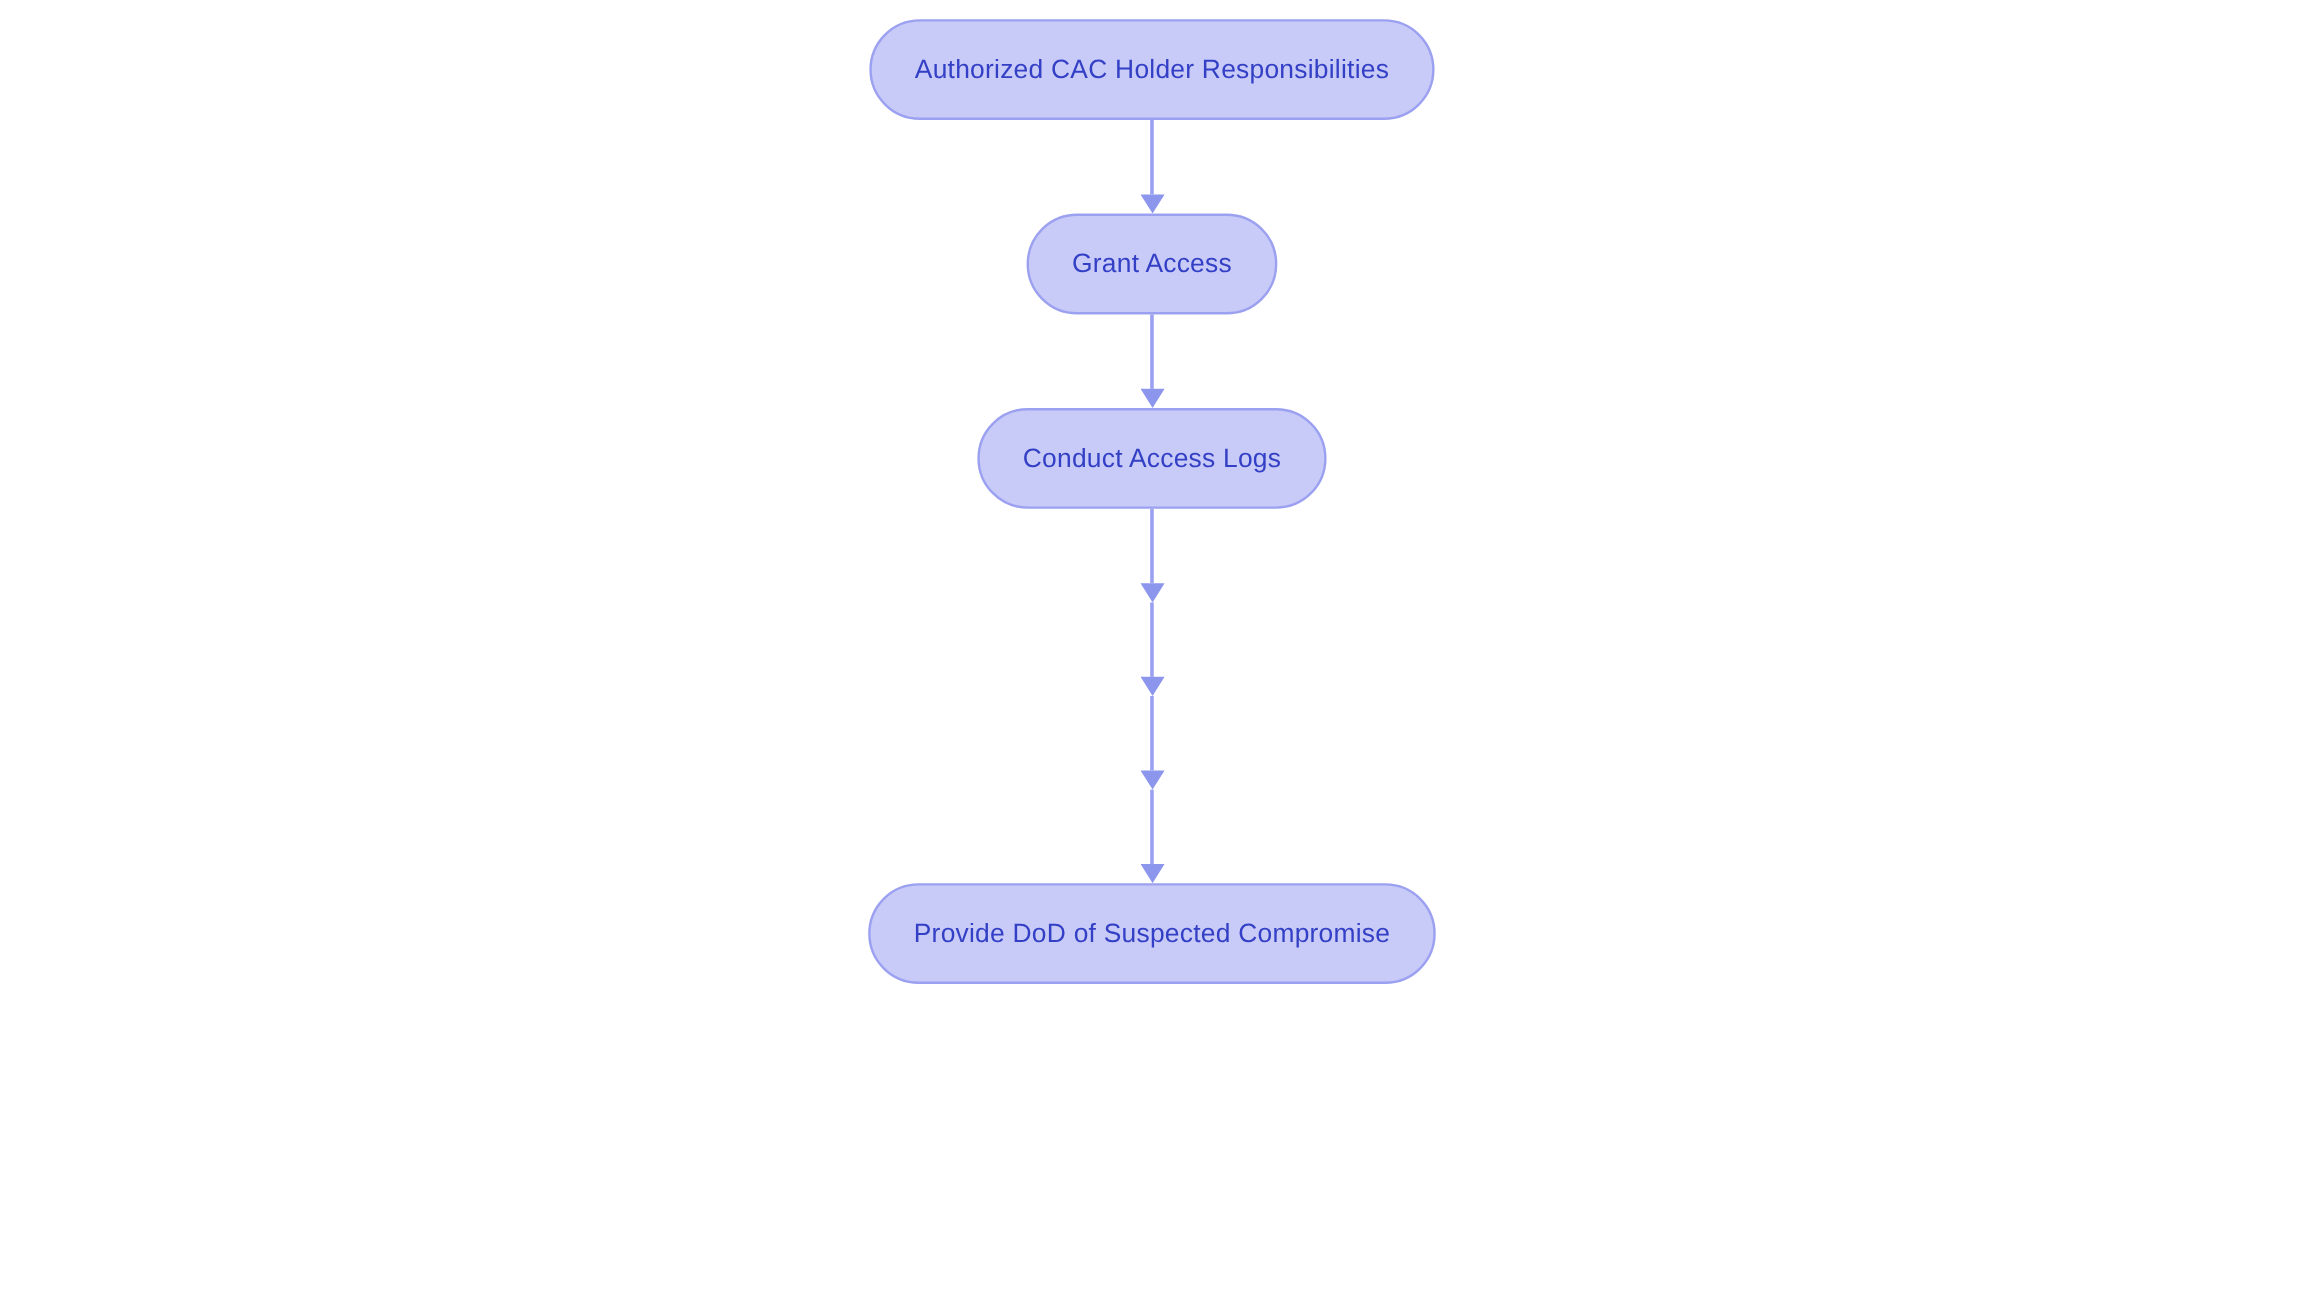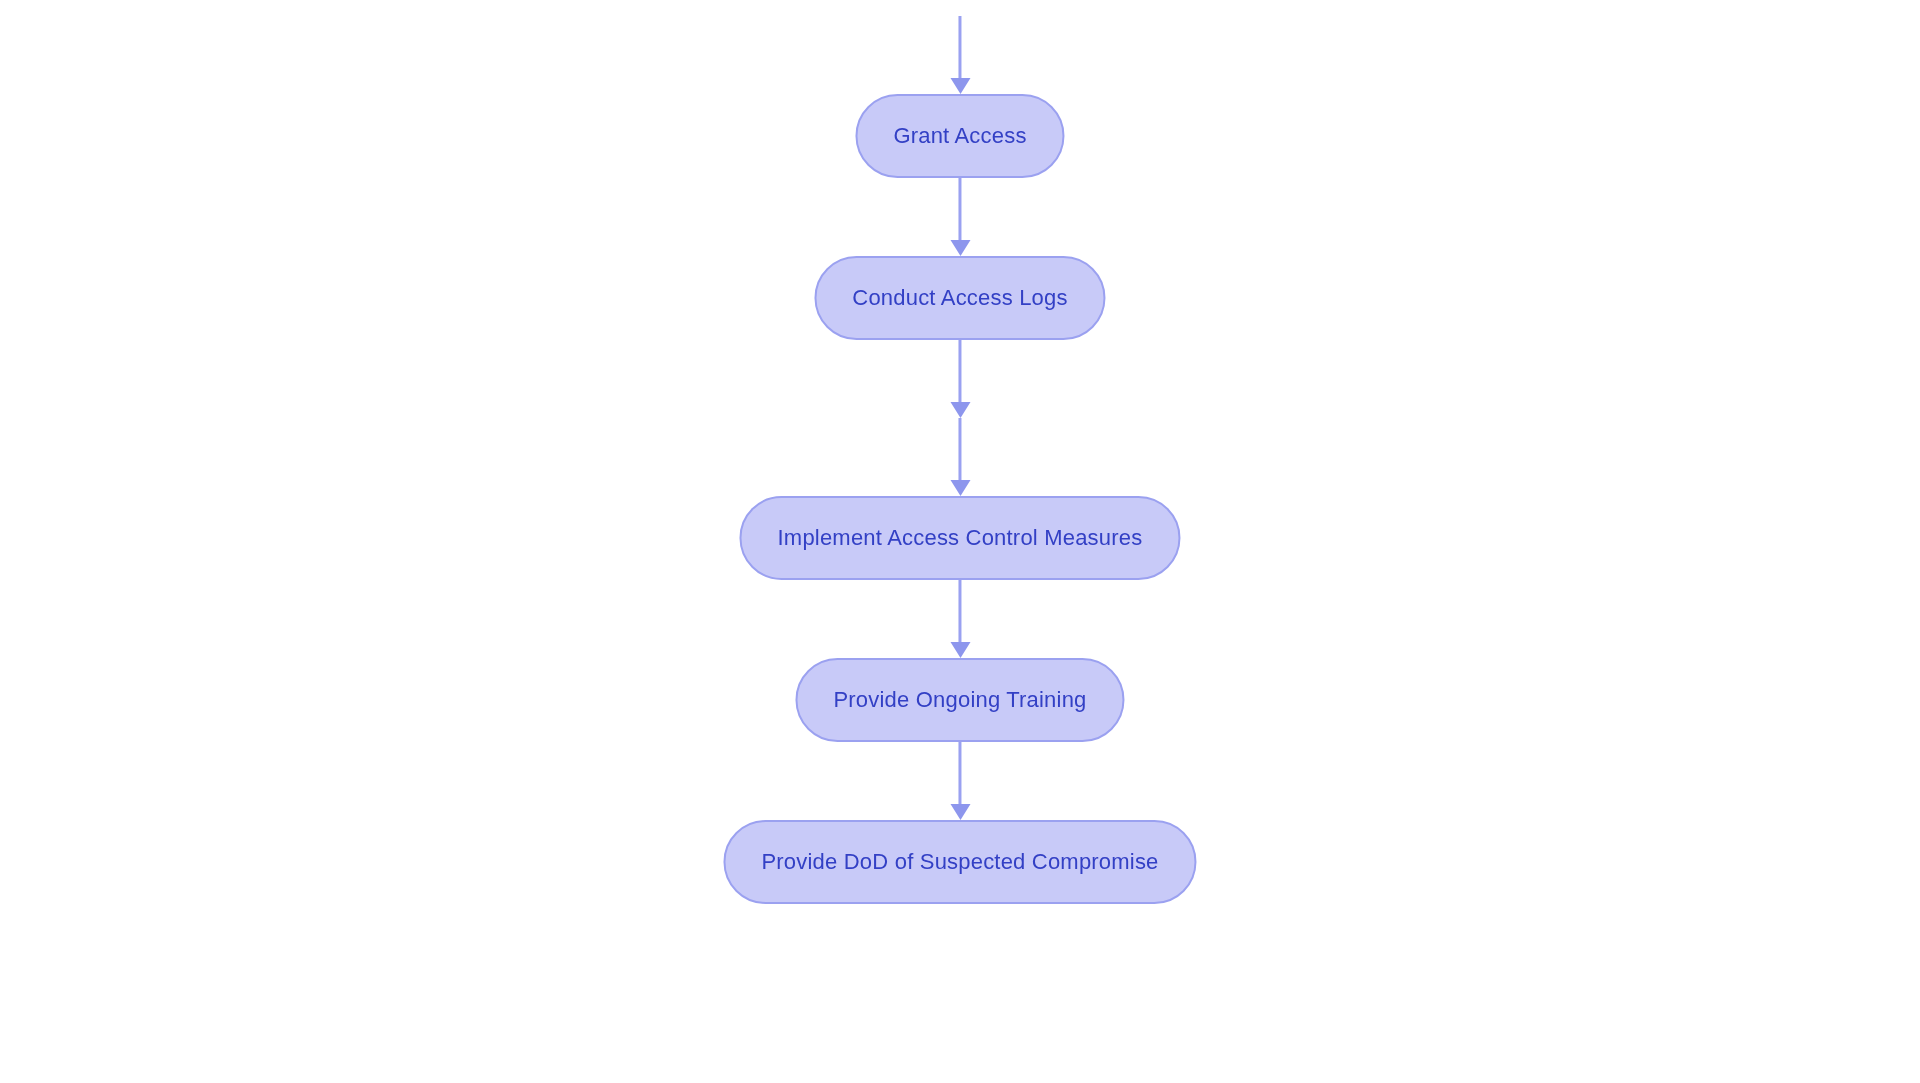--- a/index.html
+++ b/index.html
@@ -59,43 +59,42 @@
     border-left: 10px solid transparent;
     border-right: 10px solid transparent;
     border-top: 16px solid var(--arrow-head, #8d96ed);
   }
 </style>
 </head>
 <body>
 
 <div class="canvas">
   <div class="flow-column" id="flow-column">
+      <div class="flow-node">Authorized CAC Holder Responsibilities</div>
       <div class="flow-arrow">
         <div class="shaft"></div>
         <div class="head"></div>
       </div>
       <div class="flow-node">Grant Access</div>
       <div class="flow-arrow">
         <div class="shaft"></div>
         <div class="head"></div>
       </div>
       <div class="flow-node">Conduct Access Logs</div>
       <div class="flow-arrow">
         <div class="shaft"></div>
         <div class="head"></div>
       </div>
       <div class="flow-arrow">
         <div class="shaft"></div>
         <div class="head"></div>
       </div>
-      <div class="flow-node">Implement Access Control Measures</div>
       <div class="flow-arrow">
         <div class="shaft"></div>
         <div class="head"></div>
       </div>
-      <div class="flow-node">Provide Ongoing Training</div>
       <div class="flow-arrow">
         <div class="shaft"></div>
         <div class="head"></div>
       </div>
       <div class="flow-node">Provide DoD of Suspected Compromise</div>
     </div>
 </div>
 
 </body></html>

